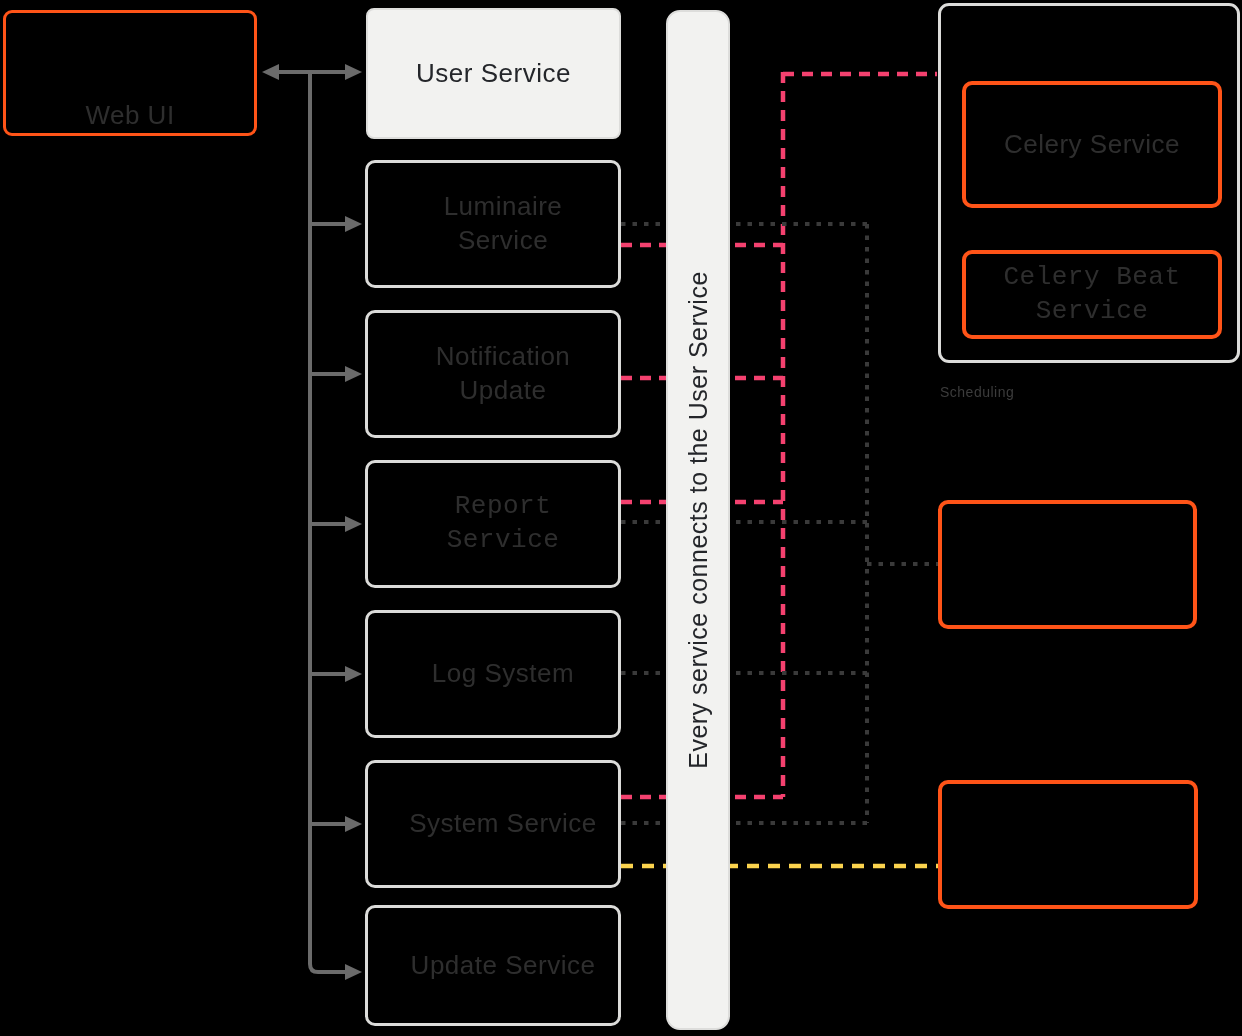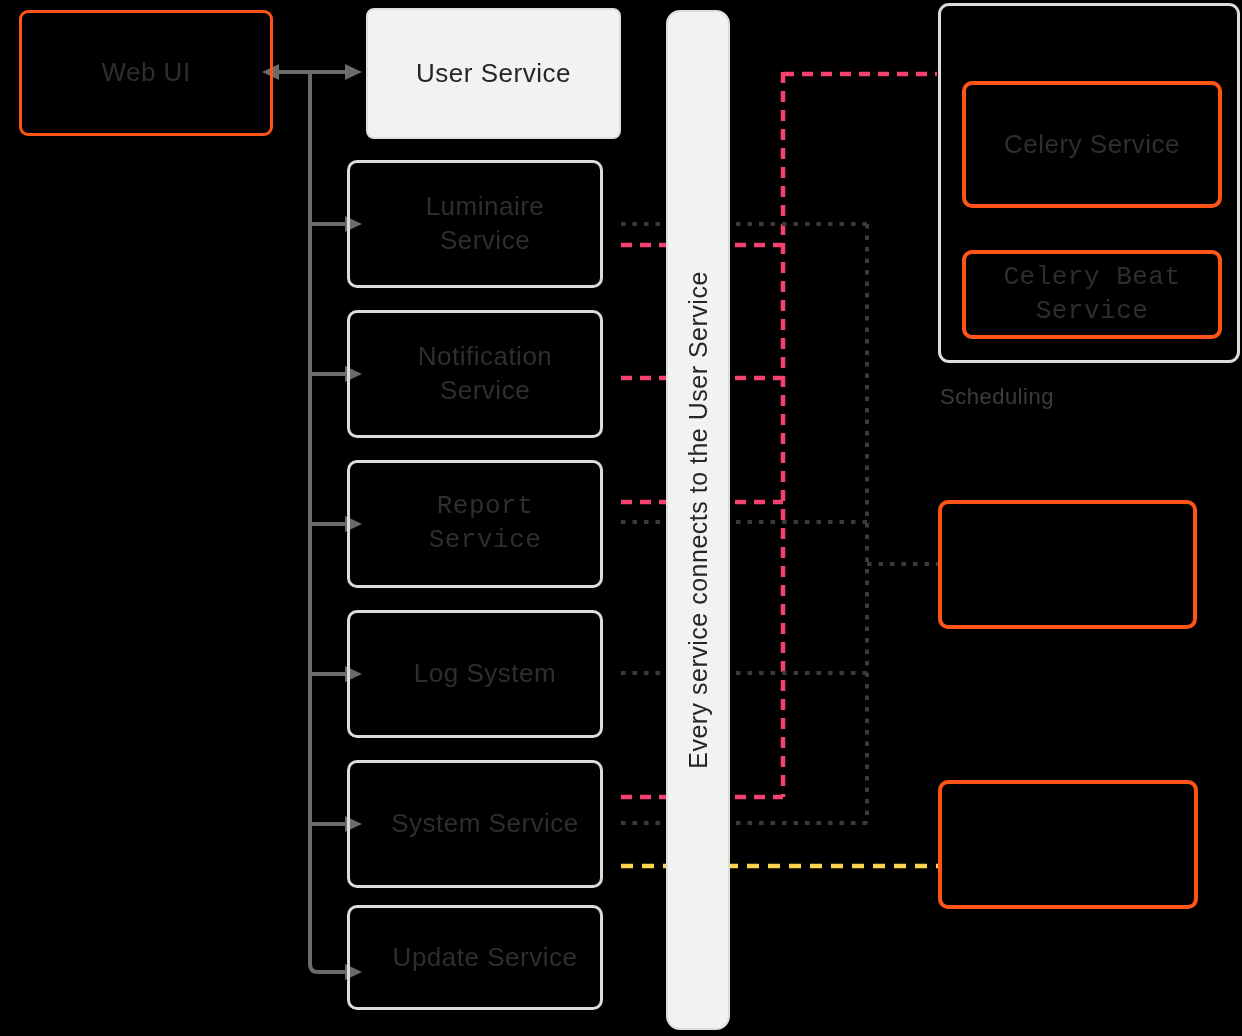--- a/index.html
+++ b/index.html
@@ -46,44 +46,45 @@
     text-align: center;
     border-radius: 10px;
   }
   .node .lbl {
     max-width: 205px;
     line-height: 1.3;
     font-size: 26px;
     letter-spacing: 0.5px;
   }
   .web-ui {
-    left: 19px; top: 10px; width: 254px; height: 126px;
+    left: 3px; top: 10px; width: 254px; height: 126px;
     border: 3px solid var(--orange);
     border-radius: 9px;
     color: var(--text-dim);
+    align-items: flex-end;
   }
   .user-service {
     left: 366px; top: 8px; width: 255px; height: 131px;
     background: var(--panel);
     border: 2px solid var(--panel-edge);
     border-radius: 8px;
     color: var(--text-dark);
   }
   .svc {
-    left: 347px; width: 256px; height: 128px;
+    left: 365px; width: 256px; height: 128px;
     border: 3px solid var(--border-gray);
     color: var(--text-dim);
     padding-left: 20px;
   }
   .svc-0 { top: 160px; }
   .svc-1 { top: 310px; }
   .svc-2 { top: 460px; font-family: Liberation Mono, monospace; }
   .svc-3 { top: 610px; }
   .svc-4 { top: 760px; text-align: right; }
-  .svc-5 { top: 905px; height: 105px; }
+  .svc-5 { top: 905px; height: 121px; }
 
   .middle-bar {
     position: absolute;
     z-index: 2;
     left: 666px; top: 10px; width: 64px; height: 1020px;
     background: var(--panel);
     border: 2px solid var(--panel-edge);
     border-radius: 14px;
   }
   .middle-bar .rotated {
@@ -110,21 +111,21 @@
     color: var(--text-dim);
     margin-top: 48px;
   }
   .celery-service { top: 33px; height: 127px; }
   .celery-beat { top: 202px; height: 89px; font-family: Liberation Mono, monospace; }
 
   .scheduling {
     position: absolute;
     z-index: 2;
     left: 940px; top: 384px;
-    font-size: 22px;
+    font-size: 14px;
     letter-spacing: 0.5px;
     color: var(--label-gray);
   }
   .empty-orange {
     border: 4px solid var(--orange);
     z-index: 2;
   }
   .empty-orange-1 { left: 938px; top: 500px; width: 259px; height: 129px; }
   .empty-orange-2 { left: 938px; top: 780px; width: 260px; height: 129px; }
 </style>
@@ -181,21 +182,21 @@
   </div>
 
   <div class="node user-service">
     <span class="lbl">User Service</span>
   </div>
 
   <div class="node svc svc-0">
     <span class="lbl">Luminaire Service</span>
   </div>
   <div class="node svc svc-1">
-    <span class="lbl">Notification Service</span>
+    <span class="lbl">Notification Update</span>
   </div>
   <div class="node svc svc-2">
     <span class="lbl">Report Service</span>
   </div>
   <div class="node svc svc-3">
     <span class="lbl">Log System</span>
   </div>
   <div class="node svc svc-4">
     <span class="lbl">System Service</span>
   </div>

